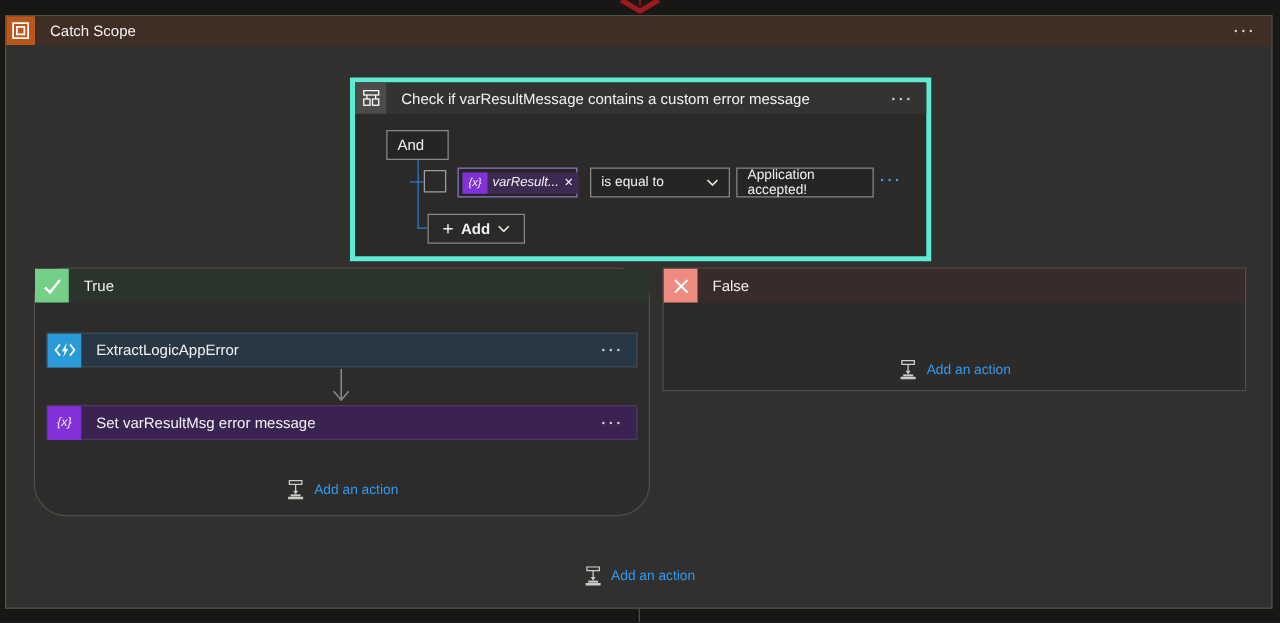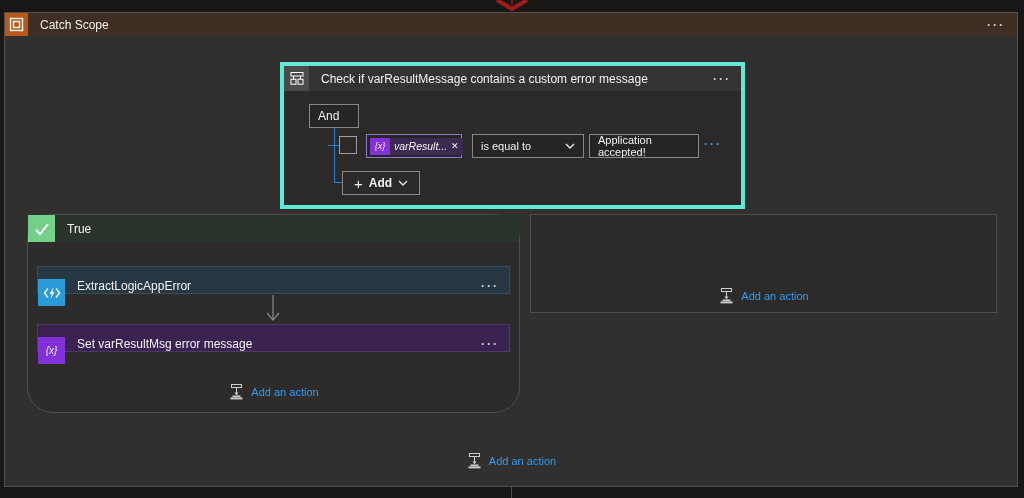--- a/index.html
+++ b/index.html
@@ -5,21 +5,21 @@
   html,body{margin:0;padding:0;background:#181716;}
   .canvas{position:relative;width:1024px;height:498px;background:#181716;overflow:hidden;
           font-family:"Liberation Sans",sans-serif;color:#f3f2f1;font-size:12px;}
   .abs{position:absolute;}
   
   .scope-panel{left:4px;top:12px;width:1014px;height:475px;background:#31302e;border:1px solid #53514e;box-sizing:border-box;padding-left:12px;}
   .scope-header{position:absolute;left:0;top:0;right:0;height:23px;background:#3e2e23;display:flex;align-items:center;}
   .scope-icon-tile{width:23px;height:23px;background:#bc571c;display:flex;align-items:center;justify-content:center;flex:0 0 auto;}
   .hdr-title{margin-left:12px;white-space:nowrap;}
   .hdr-menu{margin-left:auto;margin-right:12px;color:#d2d0ce;font-weight:bold;letter-spacing:2px;cursor:pointer;}
-  .card-header{display:flex;align-items:flex-start;height:100%;margin-top:12px;}
+  .card-header{display:flex;align-items:center;height:100%;}
   .icon-tile{display:flex;align-items:center;justify-content:center;flex:0 0 auto;}
   
   .condition-card{left:275px;top:49px;width:465px;height:147px;background:#2b2a29;border:4px solid #5eead4;box-sizing:border-box;}
   .cond-header{position:absolute;left:0;top:0;right:0;height:25px;background:#343332;display:flex;align-items:center;}
   .cond-icon-tile{width:25px;height:25px;background:#4d4b49;}
   .ctrl{box-sizing:border-box;border:1px solid #8a8886;background:#262524;display:flex;align-items:center;color:#f3f2f1;}
   .and-select{left:25px;top:38px;width:50px;height:24px;padding:0 8px;justify-content:space-between;cursor:pointer;gap:36px;}
   .checkbox{left:55px;top:70px;width:18px;height:18px;border:1px solid #a19f9d;background:transparent;box-sizing:border-box;cursor:pointer;}
   .token-box{left:82px;top:68px;width:96px;height:24px;border:1px solid #8f7bca;}
   .token-chip{display:flex;align-items:center;background:#3c2a52;margin:0 3px;height:17px;width:100%;}
@@ -179,20 +179,29 @@
           <line x1="8.5" y1="3.5" x2="8.5" y2="9.5" stroke="#cfcdcb"></line>
           <polygon points="6.5,8.5 10.5,8.5 8.5,11.5" fill="#cfcdcb"></polygon>
           <rect x="4.5" y="11.5" width="8" height="1.6" fill="#cfcdcb"></rect>
           <rect x="2.5" y="13.4" width="12" height="2" fill="#cfcdcb"></rect>
         </svg>
         <span>Add an action</span>
       </div>
     </div>
 
     <div class="abs branch-panel false-panel">
+      <div class="branch-header false-header">
+        <div class="icon-tile false-icon-tile">
+          <svg width="14" height="14">
+            <line x1="2" y1="2" x2="12" y2="12" stroke="#fff" stroke-width="1.6"></line>
+            <line x1="12" y1="2" x2="2" y2="12" stroke="#fff" stroke-width="1.6"></line>
+          </svg>
+        </div>
+        <span class="card-title">False</span>
+      </div>
 
       <div class="abs add-action" style="top:73px;">
         <svg width="17" height="16" viewBox="0 0 17 16">
           <rect x="3.5" y="0.5" width="10" height="3" fill="none" stroke="#cfcdcb"></rect>
           <line x1="8.5" y1="3.5" x2="8.5" y2="9.5" stroke="#cfcdcb"></line>
           <polygon points="6.5,8.5 10.5,8.5 8.5,11.5" fill="#cfcdcb"></polygon>
           <rect x="4.5" y="11.5" width="8" height="1.6" fill="#cfcdcb"></rect>
           <rect x="2.5" y="13.4" width="12" height="2" fill="#cfcdcb"></rect>
         </svg>
         <span>Add an action</span>

